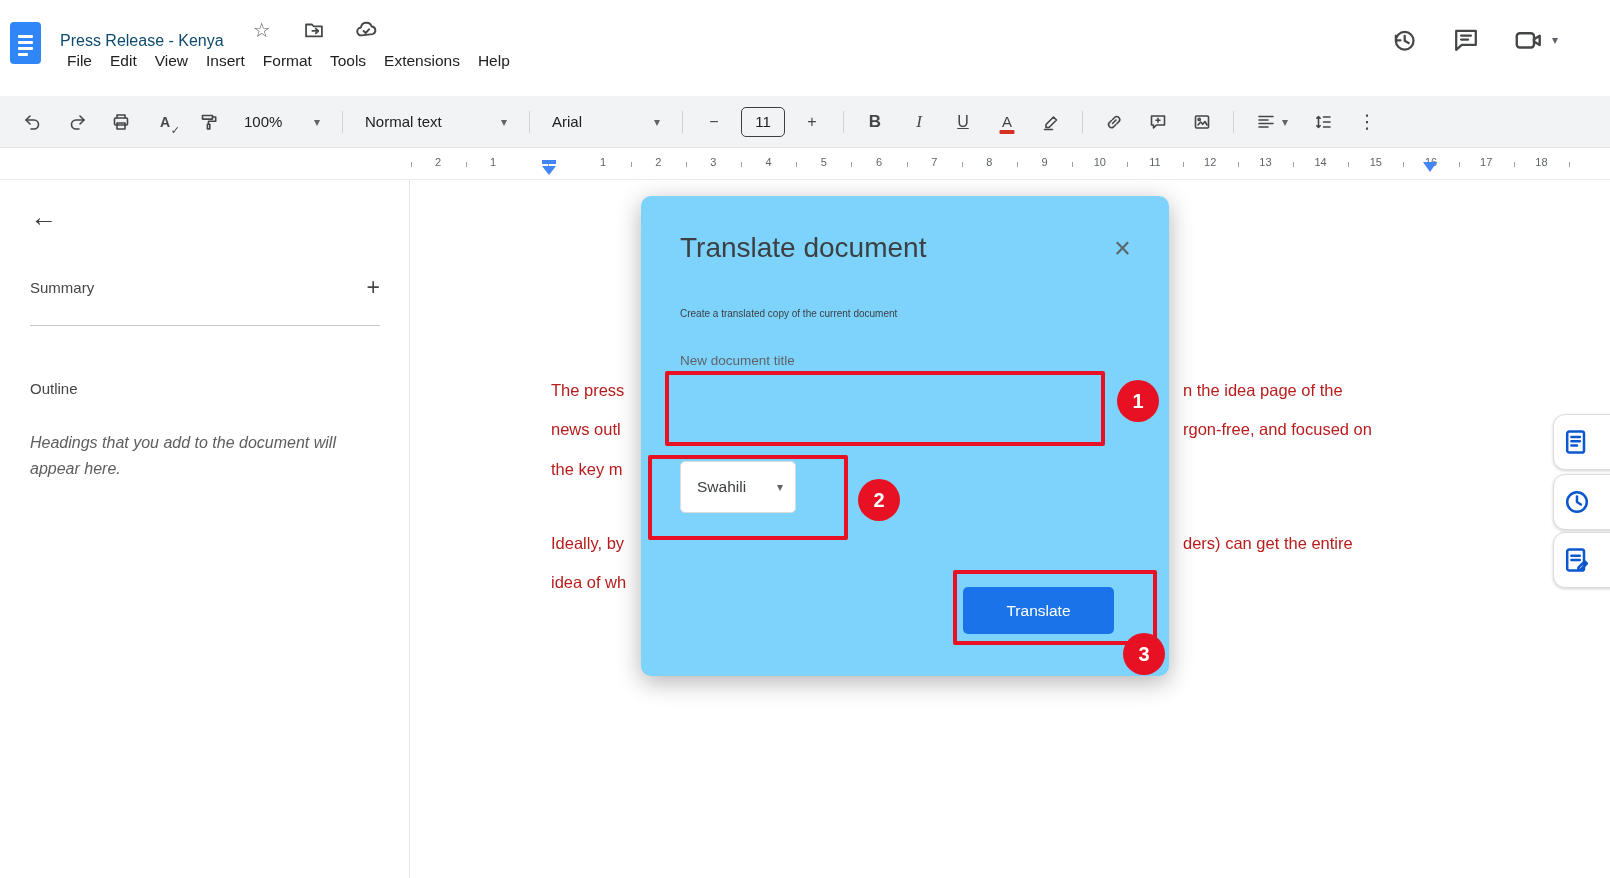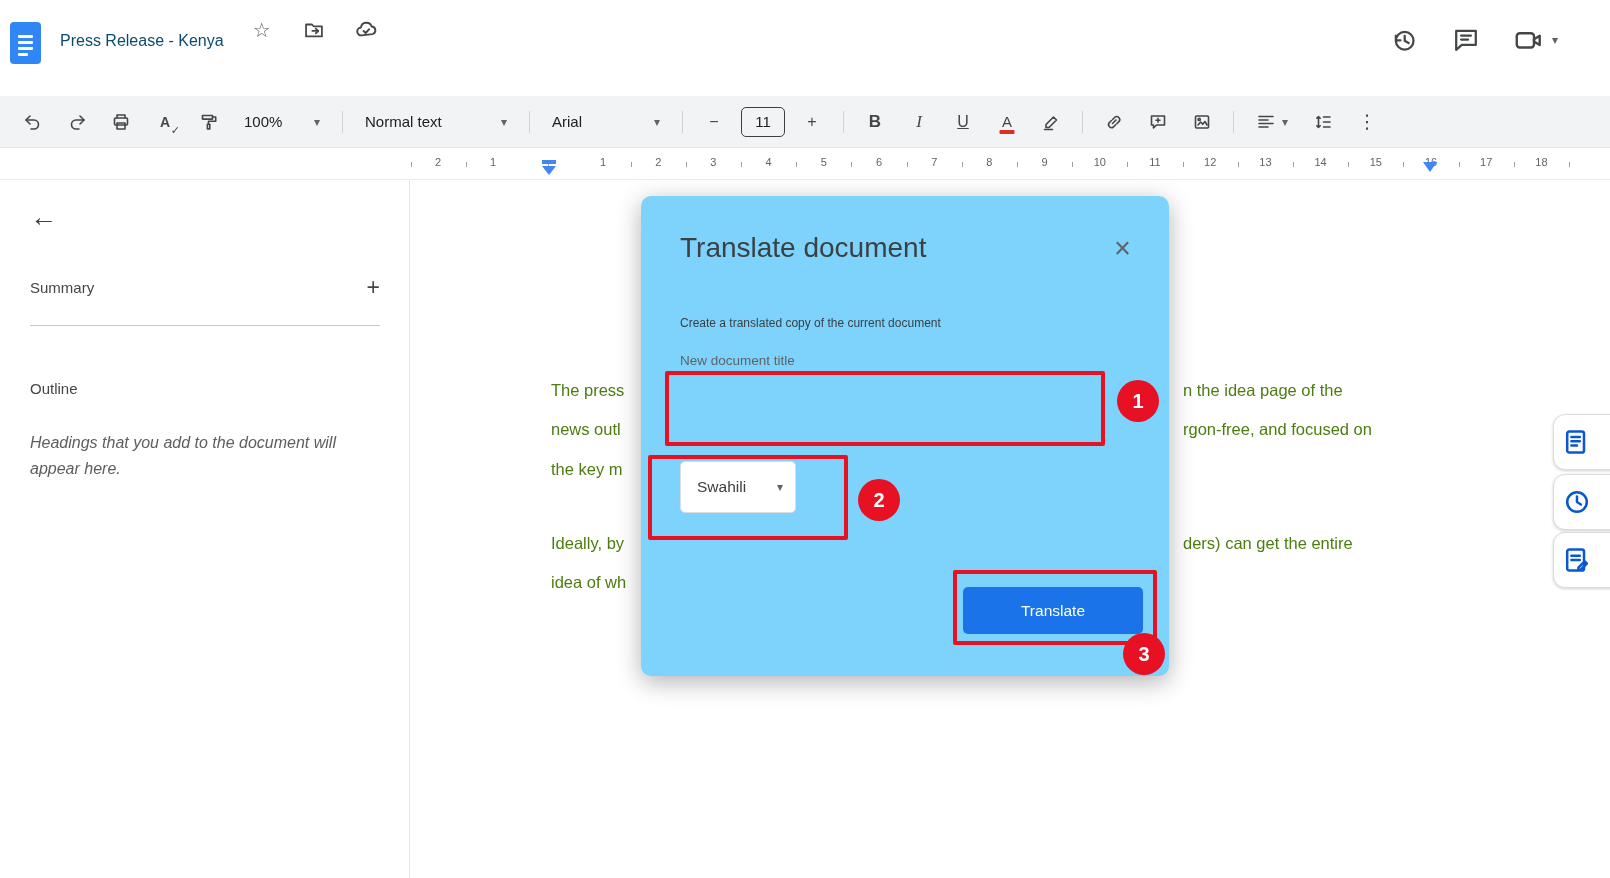--- a/index.html
+++ b/index.html
@@ -58,37 +58,37 @@
   .sidebar { position:absolute; left:0; top:180px; width:410px; height:698px; background:#fff; border-right:1px solid #e4e4e4; }
   .back-arrow { position:absolute; left:30px; top:24px; font-size:27px; color:#3c4043; line-height:1; }
   .summary-row { position:absolute; left:30px; top:96px; width:350px; display:flex; justify-content:space-between; align-items:center; }
   .summary-label { font-size:15px; color:#444746; font-weight:500; }
   .summary-add { font-size:23px; color:#444746; line-height:1; }
   .sidebar-divider { position:absolute; left:30px; top:145px; width:350px; height:1px; background:#c7c7c7; }
   .outline-label { position:absolute; left:30px; top:200px; font-size:15px; color:#444746; font-weight:500; }
   .outline-hint { position:absolute; left:30px; top:250px; width:345px; font-size:16px; font-style:italic; color:#5e5e5e; line-height:26px; }
 
   
-  .doc-frag { position:absolute; font-size:16.5px; color:#4d7c0f; white-space:nowrap; }
+  .doc-frag { position:absolute; font-size:16.5px; color:#b91c1c; white-space:nowrap; }
 
   
   .side-fab { position:absolute; left:1553px; width:70px; height:56px; background:#fff; border:1px solid #dadce0; border-radius:12px; box-shadow:0 1px 3px rgba(0,0,0,.18); display:flex; align-items:center; padding-left:9px; z-index:5; }
   .side-fab svg path, .side-fab svg rect, .side-fab svg circle { fill:none; stroke:#0b57d0; stroke-width:1.8; stroke-linecap:round; stroke-linejoin:round; }
 
   
   .dialog { position:absolute; left:641px; top:196px; width:528px; height:480px; background:#7dd3fc; border-radius:10px; box-shadow:0 6px 24px rgba(0,0,0,.3); z-index:10; }
   .dlg-title { position:absolute; left:39px; top:36px; font-size:28px; color:#3c4043; }
   .dlg-close { position:absolute; right:38px; top:38px; font-size:29px; color:#5f6368; line-height:1; }
-  .dlg-sub { position:absolute; left:39px; top:112px; font-size:12px; color:#3c4043;margin-top:8px; }
+  .dlg-sub { position:absolute; left:39px; top:112px; font-size:10px; color:#3c4043; }
   .dlg-label { position:absolute; left:39px; top:157px; font-size:13.5px; color:#5f6368; }
   .dlg-input { position:absolute; left:39px; top:188px; width:376px; height:50px; border:1px solid #80868b; border-radius:5px; padding:0 14px; font-size:16px; color:#3c4043; font-family:"Liberation Sans", sans-serif; background:#fff; outline:none; }
   .dlg-select { position:absolute; left:39px; top:265px; width:116px; height:52px; border:1px solid #dadce0; border-radius:5px; background:#fff; display:flex; align-items:center; justify-content:space-between; padding:0 12px 0 16px; font-size:15.5px; color:#3c4043; }
   .dlg-btn { position:absolute; top:391px; height:47px; border-radius:5px; display:flex; align-items:center; justify-content:center; font-size:15.5px; font-weight:500; }
   .dlg-cancel { left:158px; width:141px; background:#fff; border:1px solid #dadce0; color:#1a73e8; }
-  .dlg-translate { left:322px; width:180px; background:#1a73e8; border:none; color:#fff; }
+  .dlg-translate { left:322px; width:151px; background:#1a73e8; border:none; color:#fff; }
 
   
   .anno-rect { position:absolute; border:4px solid #e81123; border-radius:2px; z-index:20; }
   .anno-rect1 { left:665px; top:371px; width:440px; height:75px; }
   .anno-rect2 { left:648px; top:455px; width:200px; height:85px; }
   .anno-rect3 { left:953px; top:570px; width:204px; height:75px; }
   .anno-badge { position:absolute; width:42px; height:42px; border-radius:50%; background:#e81123; color:#fff; font-size:20px; font-weight:bold; display:flex; align-items:center; justify-content:center; z-index:21; }
   .anno-badge1 { left:1117px; top:380px; }
   .anno-badge2 { left:858px; top:479px; }
   .anno-badge3 { left:1123px; top:633px; }
@@ -117,20 +117,31 @@
         </svg>
     </span>
     <span class="title-icon">
       <svg class="ticon" width="24" height="24" viewBox="0 0 20 20">
           <path d="M6.2 14.5a3.3 3.3 0 0 1-.4-6.6 4.6 4.6 0 0 1 8.9-.8 3.2 3.2 0 0 1 .7 6.3z" fill="none" stroke="#5f6368" stroke-width="1.6" stroke-linejoin="round"></path>
           <path d="M8 10.8l1.7 1.7 3-3.2" fill="none" stroke="#5f6368" stroke-width="1.6" stroke-linecap="round" stroke-linejoin="round"></path>
         </svg>
     </span>
   </div>
 
+  <ul class="menubar">
+
+  <li><span>File</span></li>
+      <li><span>Edit</span></li>
+      <li><span>View</span></li>
+      <li><span>Insert</span></li>
+      <li><span>Format</span></li>
+      <li><span>Tools</span></li>
+      <li><span>Extensions</span></li>
+      <li><span>Help</span></li>
+    </ul>
 
   <div class="header-right">
     <span class="hicon">
       <svg class="ticon" width="28" height="28" viewBox="0 0 20 20">
           <circle cx="10.5" cy="10.5" r="6.3"></circle>
           <path d="M10.5 7v3.5l2.8 1.7"></path>
           <path d="M4.2 6.8v3.4h3.3"></path>
         </svg>
     </span>
     <span class="hicon">

